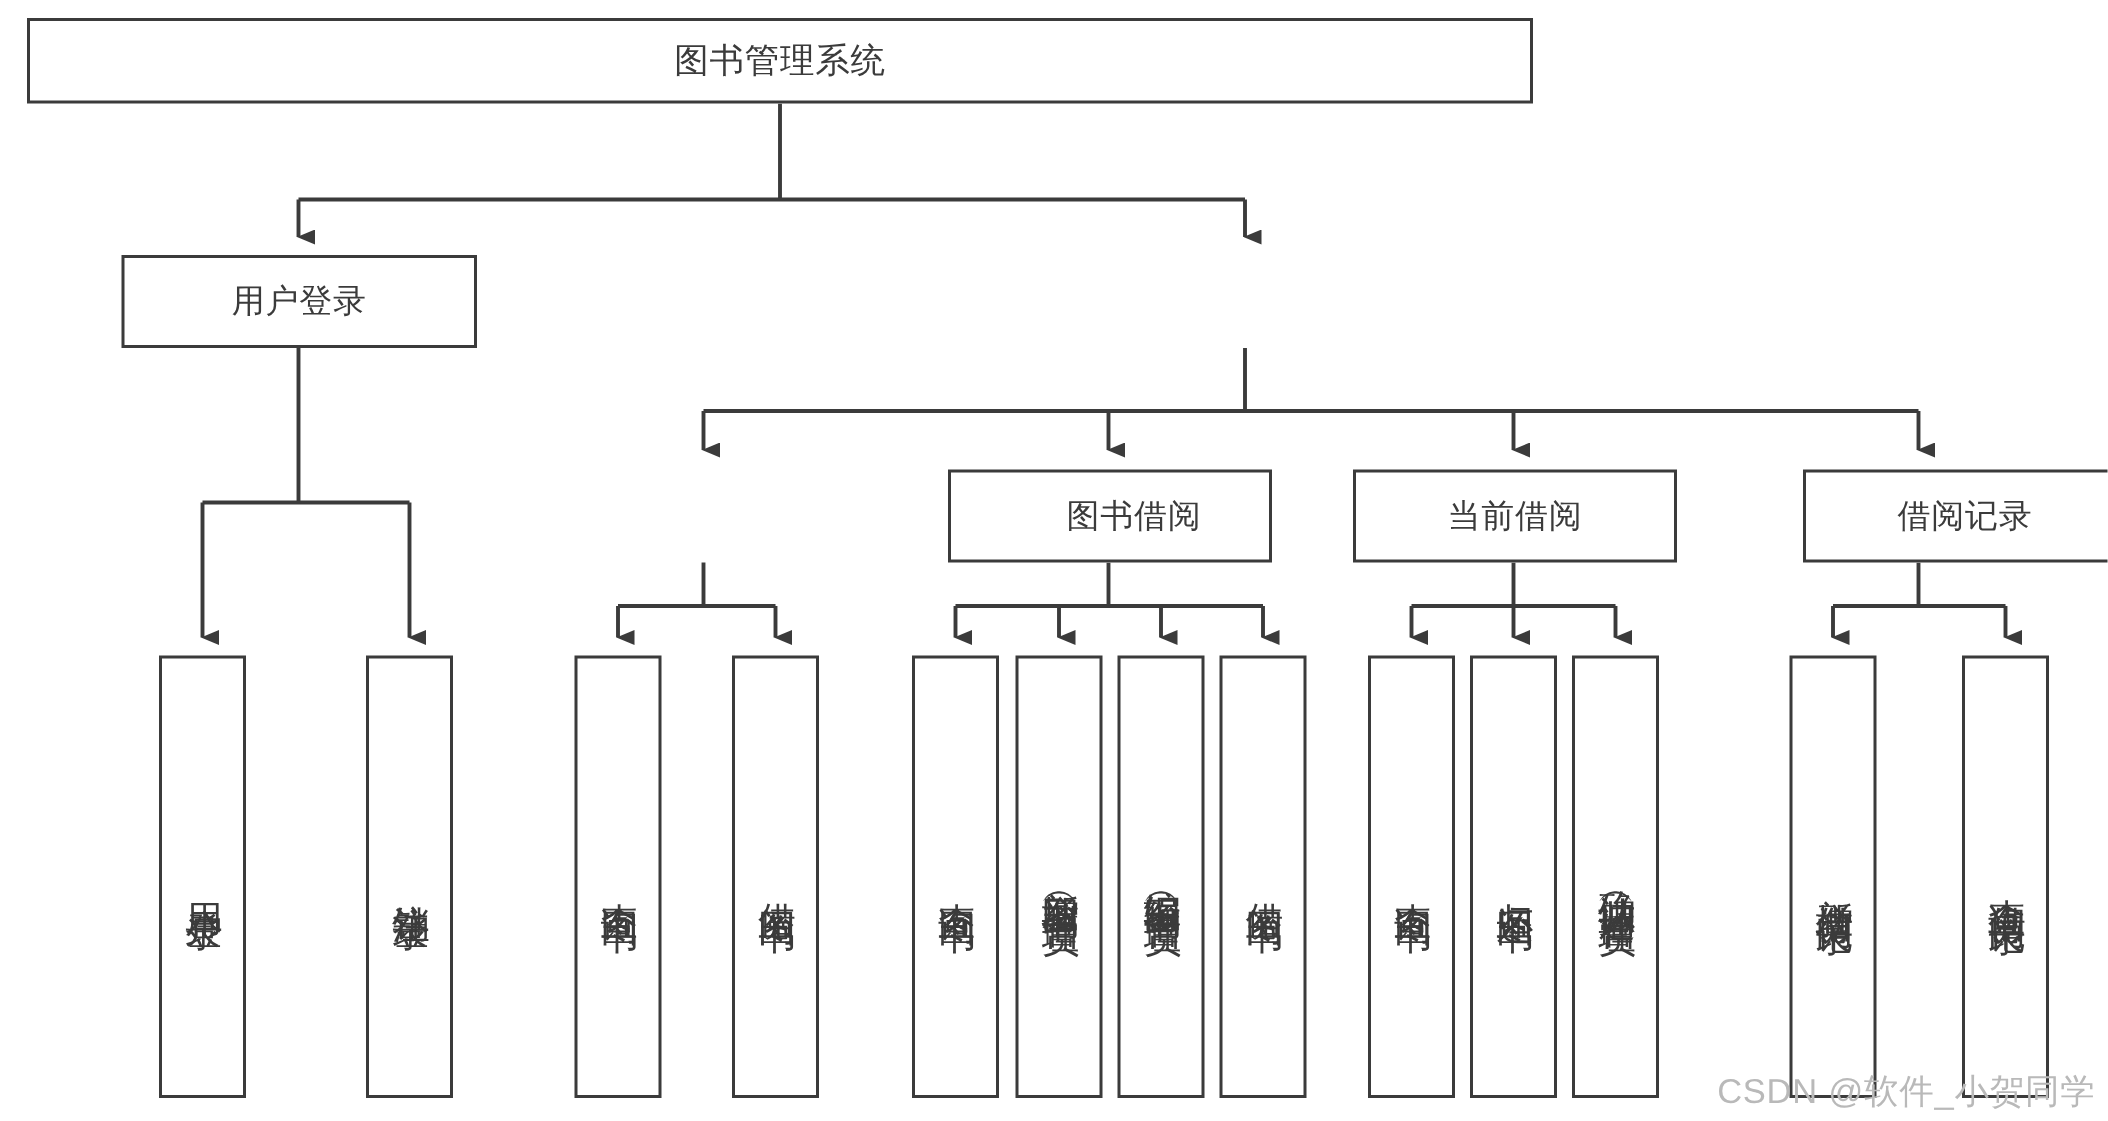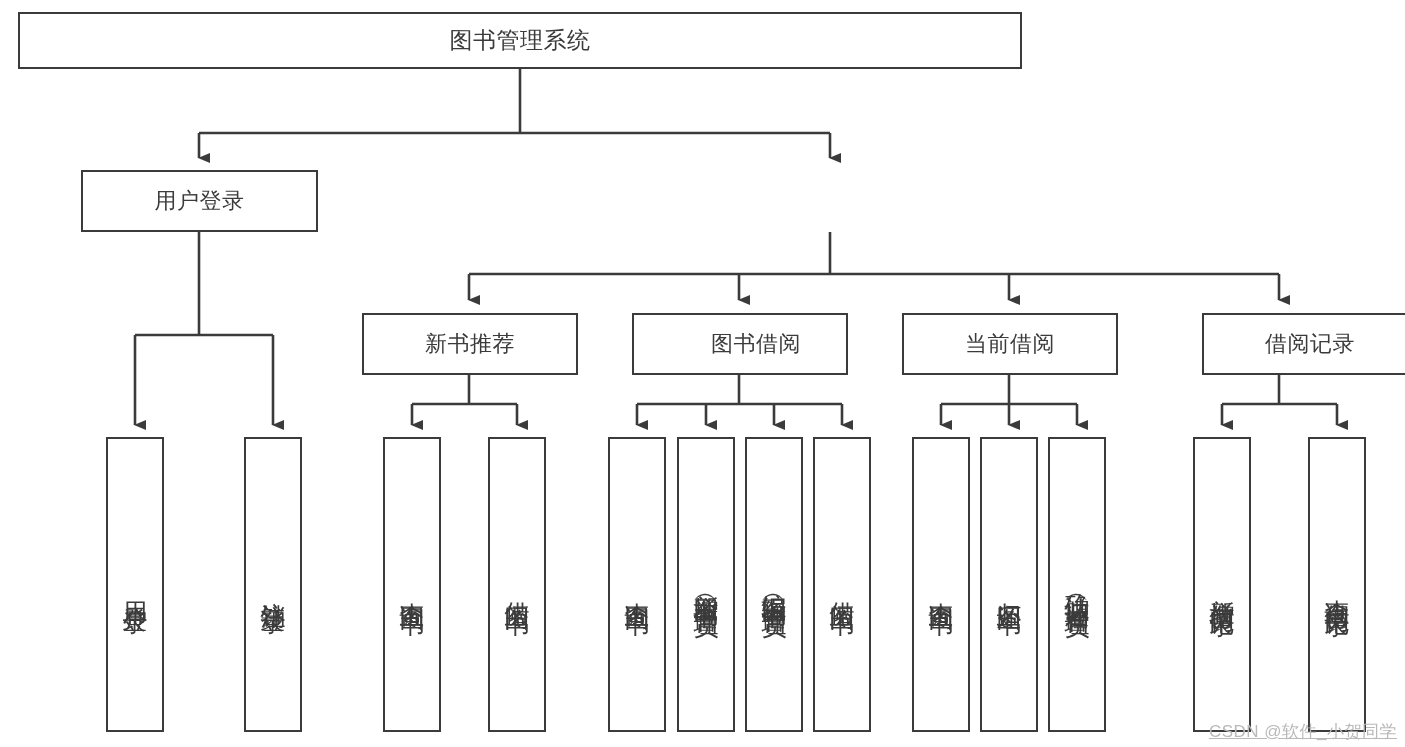--- a/index.html
+++ b/index.html
@@ -44,26 +44,25 @@
     font-size:25px;
     line-height:1.0;
     letter-spacing:3px;
     height:auto;
     max-height:286px;
   }
   .watermark{
     position:absolute;
     right:8px;
     bottom:4px;
-    font-size:17px;
+    font-size:23px;
     color:#b9b9b9;
     letter-spacing:0.5px;
     white-space:nowrap;
     user-select:none;
-    text-decoration:underline;
   }
 </style>
 </head>
 <body>
 
 <div id="stage">
 
   <svg id="wires" viewBox="0 0 1405 747" xmlns="http://www.w3.org/2000/svg">
     <defs>
       <marker id="arw" markerWidth="10" markerHeight="12" refX="5" refY="11" orient="auto" markerUnits="userSpaceOnUse">
@@ -116,23 +115,20 @@
 
   <div class="node h-node n-root" style="left:18px;top:12px;width:1004px;height:57px;">
     <span class="lbl">图书管理系统</span>
   </div>
 
   <div class="node h-node" style="left:81px;top:170px;width:237px;height:62px;">
     <span class="lbl">用户登录</span>
   </div>
 
 
-  <div class="node h-node" style="left:362px;top:313px;width:216px;height:62px;">
-    <span class="lbl">新书推荐</span>
-  </div>
 
   <div class="node h-node" style="left:632px;top:313px;width:216px;height:62px;padding-left:32px;">
     <span class="lbl">图书借阅</span>
   </div>
 
   <div class="node h-node" style="left:902px;top:313px;width:216px;height:62px;align-items:center;">
     <span class="lbl">当前借阅</span>
   </div>
 
   <div class="node h-node" style="left:1202px;top:313px;width:216px;height:62px;">

